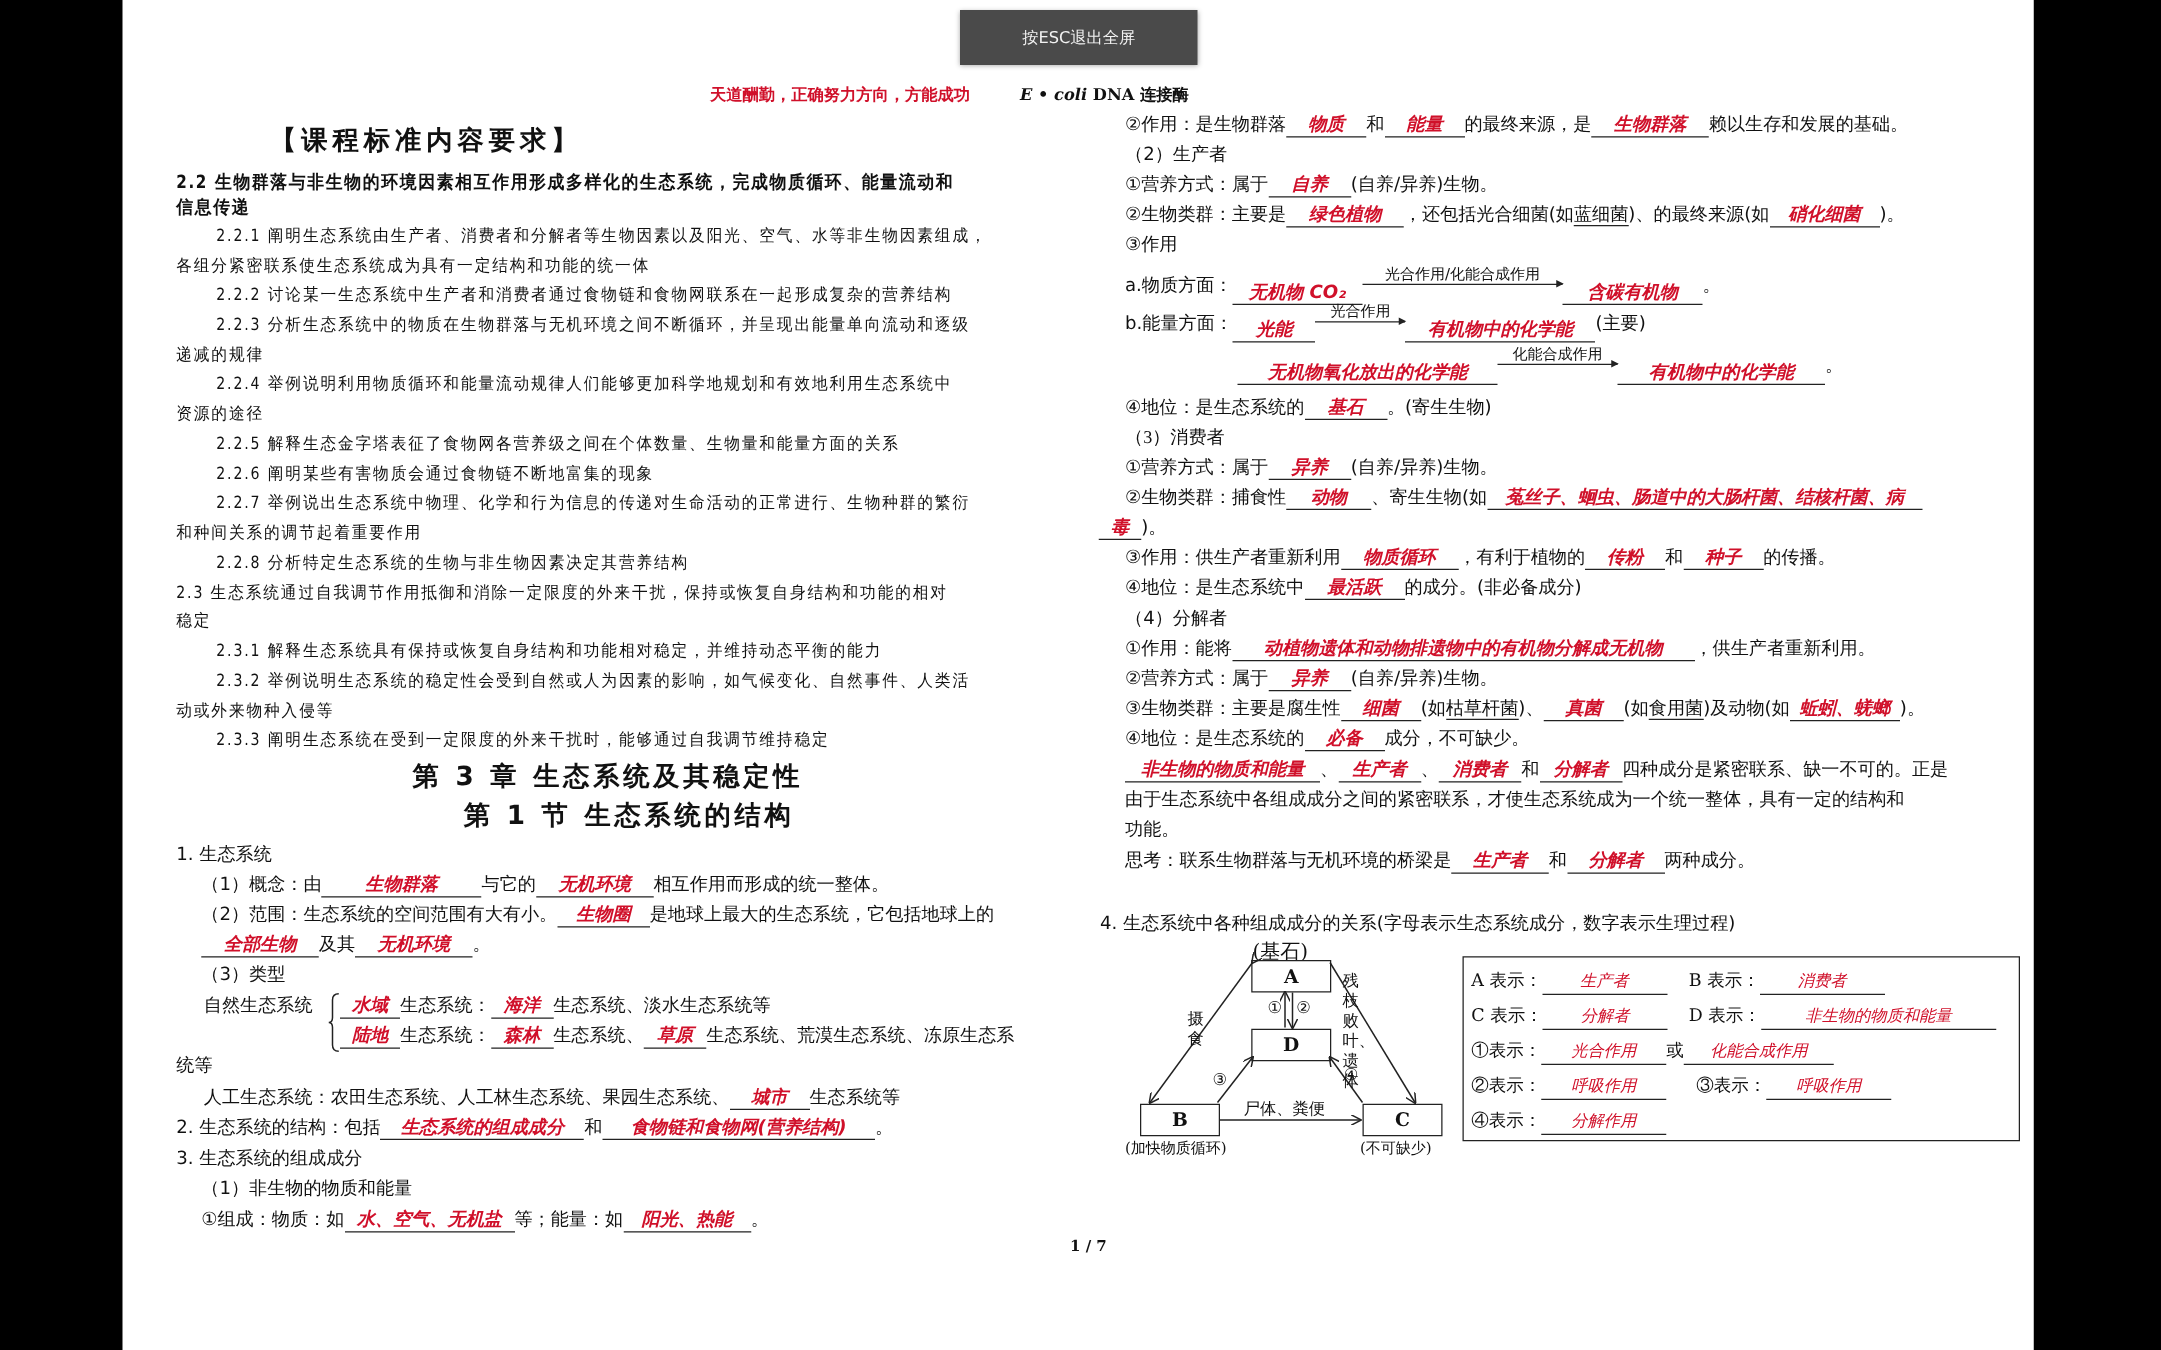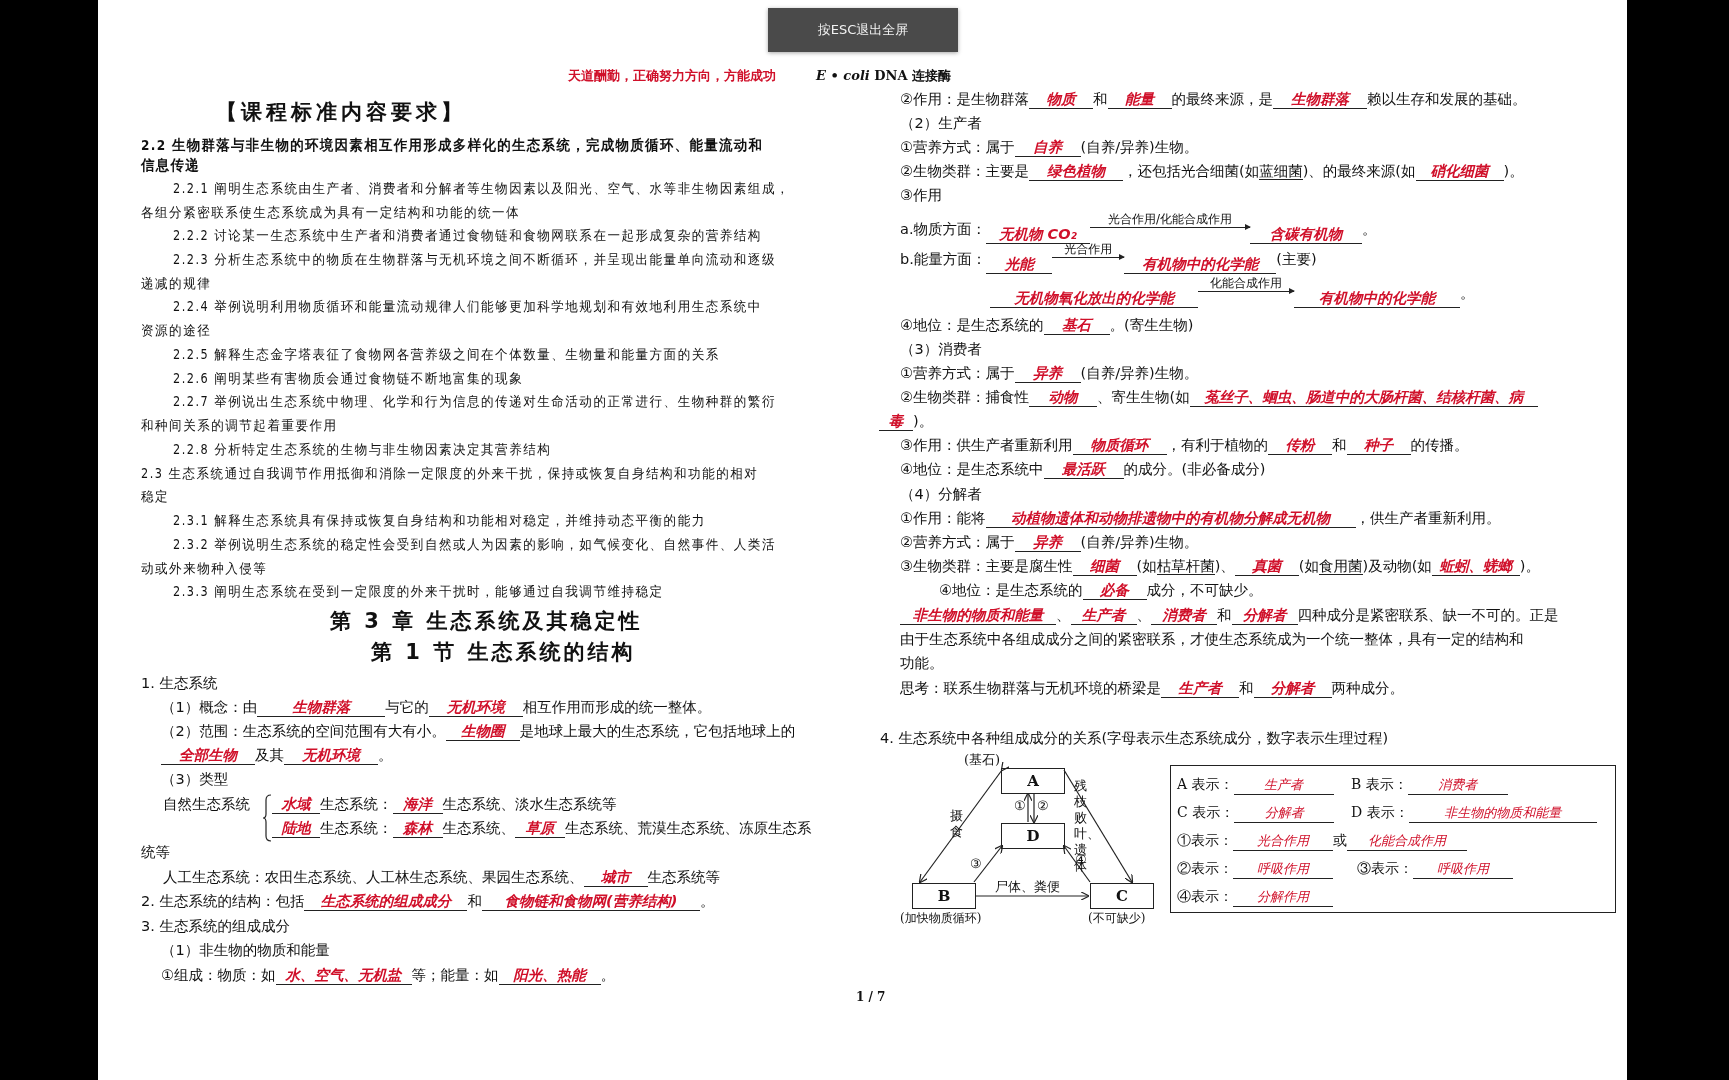--- a/index.html
+++ b/index.html
@@ -119,21 +119,21 @@
 </div>
 <div class="abs ln" style="left:900px;top:242px;">
   <span style="vertical-align:top;line-height:34px">b.能量方面：</span><span class="blank" style="width:58px;margin-top:13px;vertical-align:top">光能</span><span class="arrow" style="width:72px"><span class="lbl">光合作用</span><span class="shaft"></span></span><span class="blank" style="width:144px;margin-top:13px;vertical-align:top">有机物中的化学能</span><span style="vertical-align:top;line-height:34px">(主要)</span>
 </div>
 <div class="abs ln" style="left:990px;top:276px;">
   <span class="blank" style="width:200px;margin-top:13px;vertical-align:top">无机物氧化放出的化学能</span><span class="arrow" style="width:96px"><span class="lbl">化能合成作用</span><span class="shaft"></span></span><span class="blank" style="width:158px;margin-top:13px;vertical-align:top">有机物中的化学能</span><span style="vertical-align:top;line-height:34px">。</span>
 </div>
 <div class="abs ln" style="left:900px;top:316px;">
   <span>④地位：是生态系统的</span><span class="blank" style="width:58px">基石</span><span>。(寄生生物)</span>
 </div>
-<div class="abs ln" style="left:900px;top:340px;">（3）消费者</div>
+<div class="abs ln" style="left:900px;top:340px;font-family:Liberation Serif, serif;">（3）消费者</div>
 <div class="abs ln" style="left:900px;top:364px;">
   <span>①营养方式：属于</span><span class="blank" style="width:58px">异养</span><span>(自养/异养)生物。</span>
 </div>
 <div class="abs ln" style="left:900px;top:388px;">
   <span>②生物类群：捕食性</span><span class="blank" style="width:60px">动物</span><span>、寄生生物(如</span><span class="blank" style="width:340px">菟丝子、蛔虫、肠道中的大肠杆菌、结核杆菌、病</span>
 </div>
 <div class="abs ln" style="left:879px;top:412px;">
   <span class="blank" style="width:26px">毒</span><span>)。</span>
 </div>
 <div class="abs ln" style="left:900px;top:436px;">
@@ -145,35 +145,35 @@
 <div class="abs ln" style="left:900px;top:485px;">（4）分解者</div>
 <div class="abs ln" style="left:900px;top:509px;">
   <span>①作用：能将</span><span class="blank" style="width:362px">动植物遗体和动物排遗物中的有机物分解成无机物</span><span>，供生产者重新利用。</span>
 </div>
 <div class="abs ln" style="left:900px;top:533px;">
   <span>②营养方式：属于</span><span class="blank" style="width:58px">异养</span><span>(自养/异养)生物。</span>
 </div>
 <div class="abs ln" style="left:900px;top:557px;">
   <span>③生物类群：主要是腐生性</span><span class="blank" style="width:56px">细菌</span><span>(如</span><span style="border-bottom:1.2px solid #222">枯草杆菌</span><span>)、</span><span class="blank" style="width:56px">真菌</span><span>(如</span><span style="border-bottom:1.2px solid #222">食用菌</span><span>)及动物(如</span><span class="blank" style="width:80px">蚯蚓、蜣螂</span><span>)。</span>
 </div>
-<div class="abs ln" style="left:900px;top:581px;margin-left:39px;">
+<div class="abs ln" style="left:900px;top:581px;">
   <span>④地位：是生态系统的</span><span class="blank" style="width:56px">必备</span><span>成分，不可缺少。</span>
 </div>
 <div class="abs ln" style="left:900px;top:606px;">
   <span class="blank" style="width:148px">非生物的物质和能量</span><span>、</span><span class="blank" style="width:58px">生产者</span><span>、</span><span class="blank" style="width:58px">消费者</span><span>和</span><span class="blank" style="width:58px">分解者</span><span>四种成分是紧密联系、缺一不可的。正是</span>
 </div>
 <div class="abs ln" style="left:900px;top:630px;">由于生态系统中各组成成分之间的紧密联系，才使生态系统成为一个统一整体，具有一定的结构和</div>
 <div class="abs ln" style="left:900px;top:654px;">功能。</div>
 <div class="abs ln" style="left:900px;top:679px;">
   <b style="font-weight:normal">思考：联系生物群落与无机环境的桥梁是</b><span class="blank" style="width:70px">生产者</span><span>和</span><span class="blank" style="width:70px">分解者</span><span>两种成分。</span>
 </div>
 <div class="abs ln" style="left:880px;top:729px;">4. 生态系统中各种组成成分的关系(字母表示生态系统成分，数字表示生理过程)</div>
 
 <div>
-  <div class="abs" style="left:964px;top:751px;font-size:13px;">(基石)</div>
+  <div class="abs" style="left:1002px;top:751px;font-size:16px;">(基石)</div>
   <div class="box" style="left:1001px;top:768px;width:62px;height:24px;line-height:24px;">A</div>
   <div class="box" style="left:1001px;top:823px;width:62px;height:24px;line-height:24px;">D</div>
   <div class="box" style="left:912px;top:883px;width:62px;height:24px;line-height:24px;">B</div>
   <div class="box" style="left:1090px;top:883px;width:62px;height:24px;line-height:24px;">C</div>
   <svg class="abs" style="left:900px;top:760px;" width="270" height="160">
     <defs>
         <marker id="ah" markerWidth="7" markerHeight="7" refX="6" refY="3.5" orient="auto">
           <path d="M0,0 L7,3.5 L0,7" fill="none" stroke="#222" stroke-width="1"></path>
         </marker>
       </defs>

